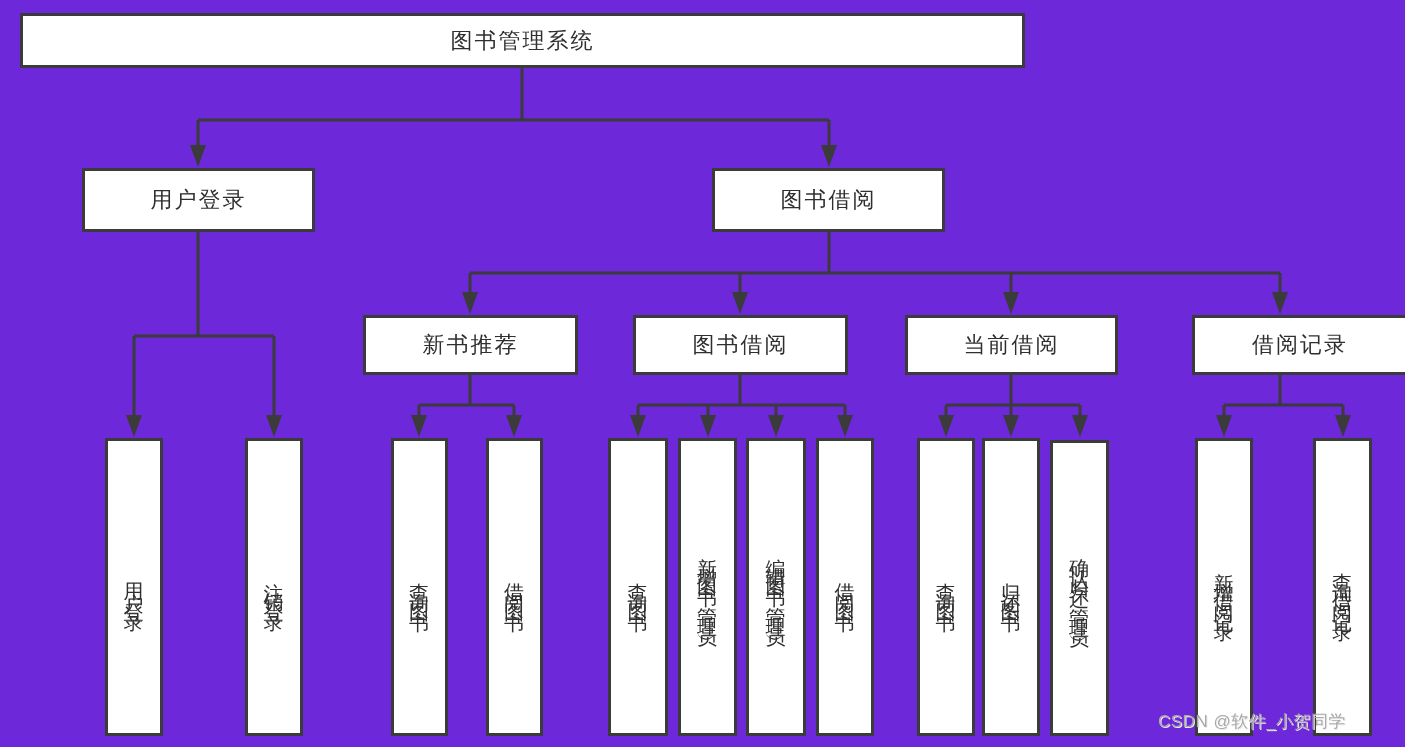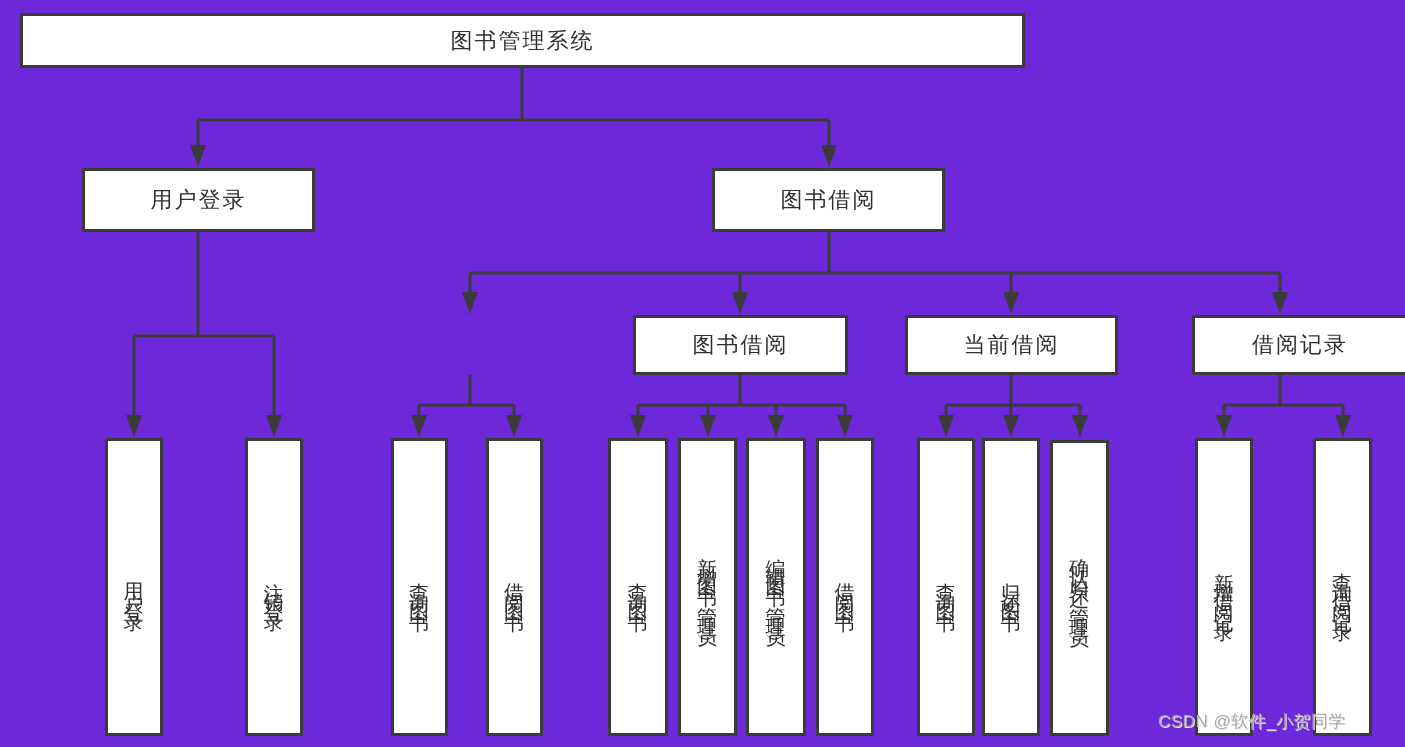--- a/index.html
+++ b/index.html
@@ -125,20 +125,21 @@
       <path d="M1216 415 L1232 415 L1224 437 Z"></path>
       <path d="M1335 415 L1351 415 L1343 437 Z"></path>
     </g>
   </svg>
 
   <div class="node" style="left:20px; top:13px; width:1005px; height:55px; border-width:3px;">图书管理系统</div>
 
   <div class="node" style="left:82px; top:168px; width:233px; height:64px;">用户登录</div>
   <div class="node" style="left:712px; top:168px; width:233px; height:64px;">图书借阅</div>
 
+  <div class="node" style="left:363px; top:315px; width:215px; height:60px;">新书推荐</div>
   <div class="node" style="left:905px; top:315px; width:213px; height:60px;">当前借阅</div>
   <div class="node" style="left:633px; top:315px; width:215px; height:60px;">图书借阅</div>
   <div class="node" style="left:1192px; top:315px; width:216px; height:60px;">借阅记录</div>
 
   <div class="node leaf" style="left:105px; top:438px; width:58px; height:298px;">用户登录</div>
   <div class="node leaf" style="left:245px; top:438px; width:58px; height:298px;">注销登录</div>
 
   <div class="node leaf" style="left:391px; top:438px; width:57px; height:298px;">查询图书</div>
   <div class="node leaf" style="left:486px; top:438px; width:57px; height:298px;">借阅图书</div>
 

